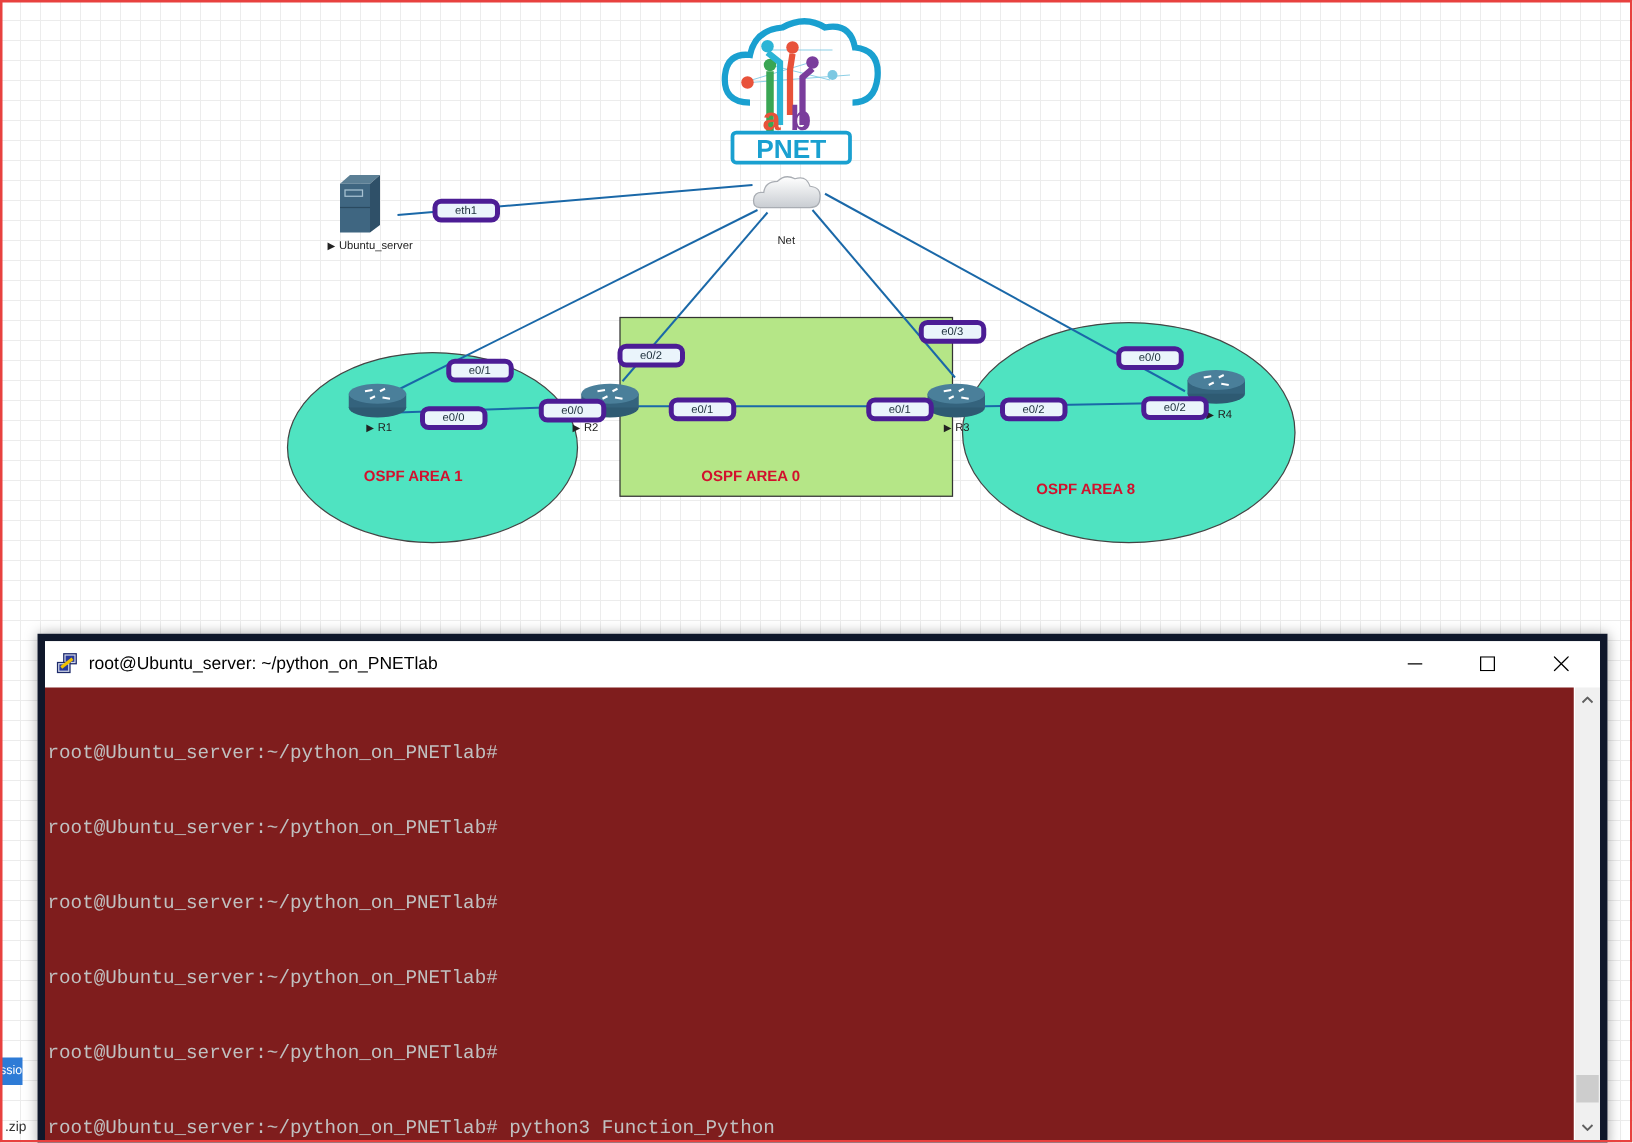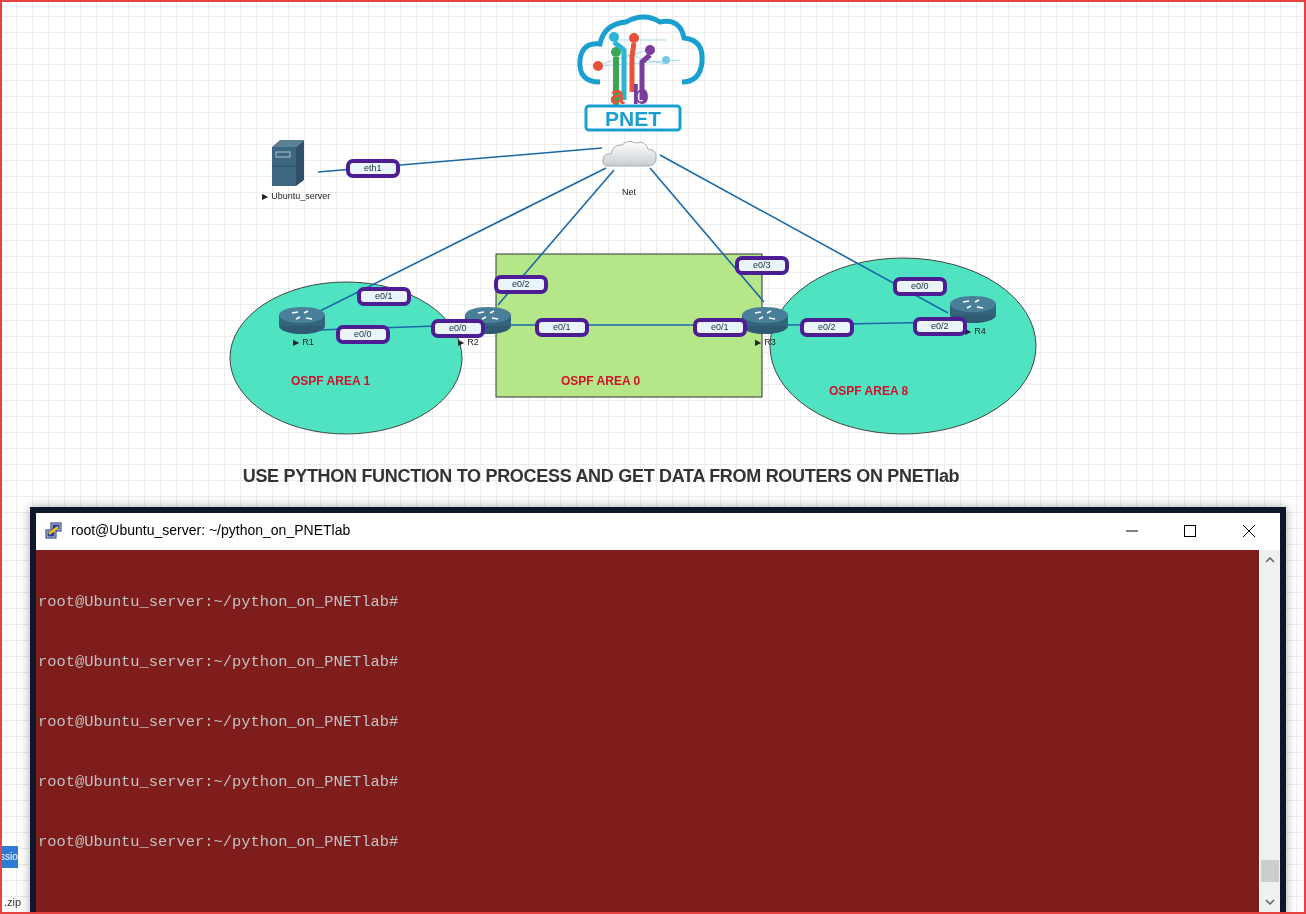--- a/index.html
+++ b/index.html
@@ -190,21 +190,20 @@
   <div class="iface" style="left:693px;top:318px;">e0/1</div>
   <div class="iface" style="left:735px;top:256px;">e0/3</div>
   <div class="iface" style="left:800px;top:318px;">e0/2</div>
   <div class="iface" style="left:913px;top:317px;">e0/2</div>
   <div class="iface" style="left:893px;top:277px;">e0/0</div>
 
   <div class="area-label" style="left:291px;top:374px;">OSPF AREA 1</div>
   <div class="area-label" style="left:561px;top:374px;">OSPF AREA 0</div>
   <div class="area-label" style="left:829px;top:384px;">OSPF AREA 8</div>
 
-  <div class="caption">USE PYTHON FUNCTION TO PROCESS AND GET DATA FROM ROUTERS ON PNETlab</div>
 </div>
 
 <div class="side-tab">ssion t</div>
 <div class="side-zip">.zip</div>
 
 <div class="win">
   <div class="titlebar">
     <svg class="title-icon" viewBox="0 0 18 18">
       <rect x="6" y="1" width="10" height="8" fill="#d0d6e8" stroke="#1d2a6b" stroke-width="1"></rect>
       <rect x="7.5" y="2.5" width="7" height="5" fill="#2a3a9a"></rect>
@@ -230,20 +229,21 @@
     </div>
   </div>
 
   <div class="term">
     <div class="term-lines">
       <div>root@Ubuntu_server:~/python_on_PNETlab#</div>
       <div>root@Ubuntu_server:~/python_on_PNETlab#</div>
       <div>root@Ubuntu_server:~/python_on_PNETlab#</div>
       <div>root@Ubuntu_server:~/python_on_PNETlab#</div>
       <div>root@Ubuntu_server:~/python_on_PNETlab#</div>
+      <div>root@Ubuntu_server:~/python_on_PNETlab# python3 Function_Python</div>
       
       
       
       
       
       
       
       
       
       

